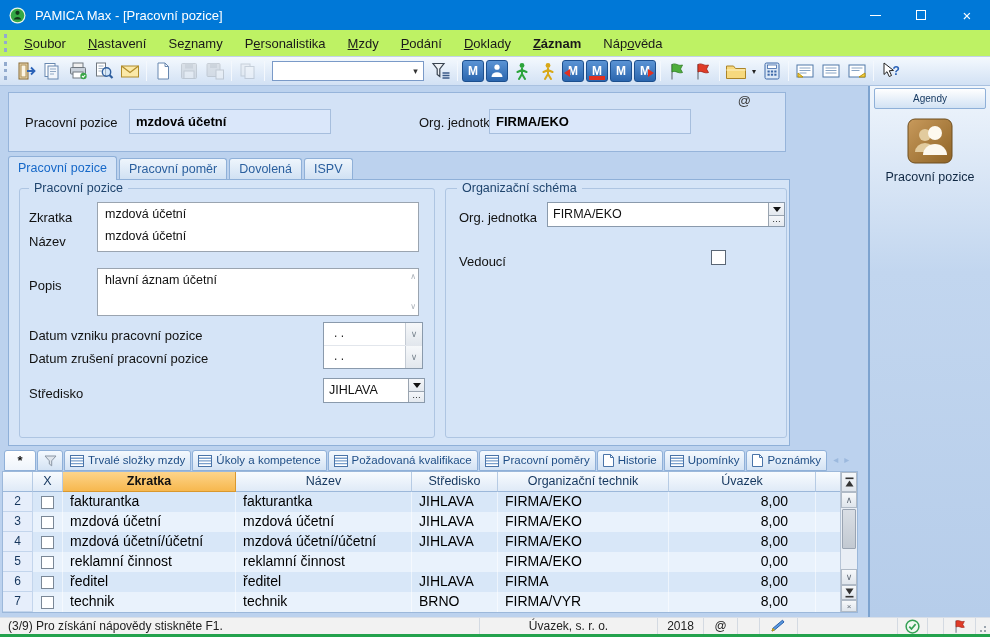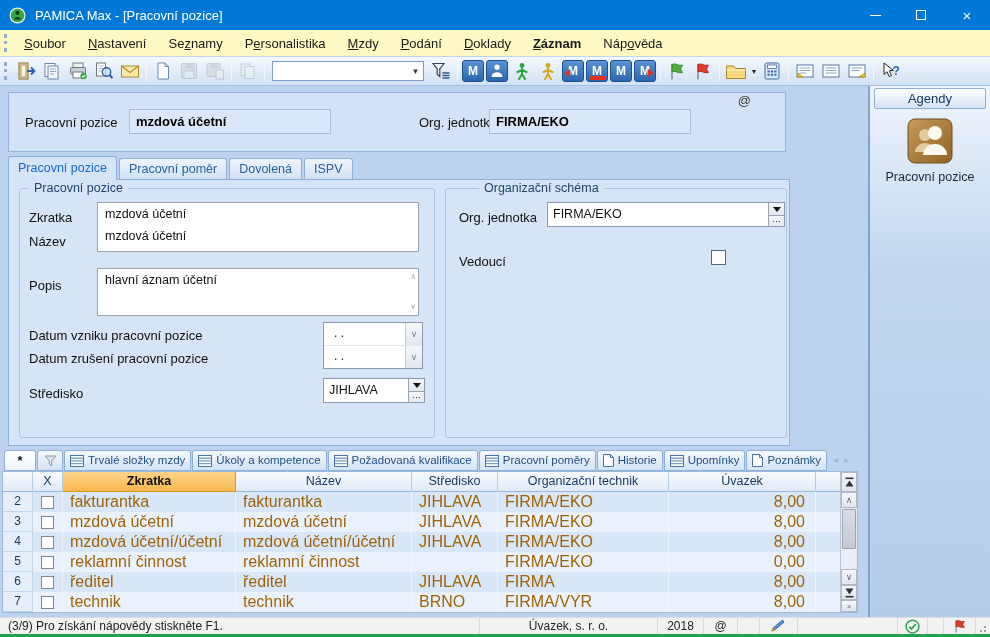--- a/index.html
+++ b/index.html
@@ -11,21 +11,21 @@
   .titlebar { position:absolute; left:0; top:0; width:100%; height:30px; background:#0078d7; display:flex; align-items:center; color:#fff; }
   .app-icon { margin-left:9px; width:18px; height:18px; display:flex; align-items:center; }
   .title-text { margin-left:8px; font-size:13px; }
   .win-controls { margin-left:auto; display:flex; height:30px; }
   .win-btn { width:46px; height:30px; display:flex; align-items:center; justify-content:center; cursor:pointer; }
   .glyph-min { width:11px; height:1px; background:#fff; }
   .glyph-max { width:10px; height:10px; border:1px solid #fff; }
   .glyph-close { font-size:15px; line-height:15px; color:#fff; }
 
   
-  .menubar { position:absolute; left:0; top:30px; width:100%; height:27px; background:#fef9c3; display:flex; align-items:center; border-bottom:1px solid #c3d3ea; }
+  .menubar { position:absolute; left:0; top:30px; width:100%; height:27px; background:#bef264; display:flex; align-items:center; border-bottom:1px solid #c3d3ea; }
   .grip { width:3px; height:18px; margin:0 6px 0 4px; border-left:3px dotted #93abce; }
   .menu-items { display:flex; align-items:center; }
   .menu-item { padding:4px 11px; color:#1a1a1a; font-size:13px; white-space:nowrap; cursor:default; }
   .menu-item.bold { font-weight:bold; }
   .menu-item u { text-decoration:underline; }
 
   
   .toolbar { position:absolute; left:0; top:57px; width:100%; height:29px; background:linear-gradient(#f4f9fe,#d2e1f4); border-bottom:1px solid #a9c1e0; display:flex; align-items:center; }
   .tb-items { display:flex; align-items:center; height:100%; }
   .tb-btn { width:26px; height:24px; display:flex; align-items:center; justify-content:center; border-radius:2px; cursor:pointer; }
@@ -56,64 +56,64 @@
   .tabbar { position:absolute; left:8px; top:71px; height:23px; display:flex; align-items:flex-end; }
   .tab { height:22px; line-height:21px; padding:0 9px; margin-right:2px; font-size:12.5px; color:#2a5f9e; background:linear-gradient(#eef5fc,#cfe0f3); border:1px solid #8fb0d8; border-bottom:none; border-radius:3px 3px 0 0; cursor:pointer; white-space:nowrap; }
   .tab.active { height:24px; line-height:23px; background:#d5e4f7; color:#1668c8; position:relative; z-index:2; }
 
   .tabpanel { position:absolute; left:8px; top:93px; width:782px; height:267px; background:#d5e4f7; border:1px solid #8fb0d8; }
   .groupbox { position:absolute; border:1px solid #aec5e2; border-radius:3px; }
   .gb1 { left:10px; top:8px; width:416px; height:250px; }
   .gb2 { left:436px; top:8px; width:342px; height:250px; }
   .legend { position:absolute; top:1px; height:14px; line-height:14px; background:#d5e4f7; padding:0 5px; font-size:12.5px; color:#20456e; z-index:2; }
   .legend1 { left:20px; }
-  .legend2 { left:470px;text-align:right; }
+  .legend2 { left:448px;text-align:right; }
   .flabel { position:absolute; font-size:13px; color:#111; white-space:nowrap; }
   .whitebox { position:absolute; background:#fff; border:1px solid #9aa4b0; font-size:12.5px; color:#111; }
   .wline { line-height:22px; padding:0 7px; }
   .popis-chev { position:absolute; right:2px; font-size:8px; color:#aab0b8; line-height:8px; }
   .combo { position:absolute; background:#fff; border:1px solid #8a9aac; display:flex; }
   .combo-val { flex:1; line-height:23px; padding-left:5px; font-size:12.5px; color:#111; }
   .combo-btns { width:16px; display:flex; flex-direction:column; }
   .cbtn-dd { height:13px; background:linear-gradient(#f4f6f9,#e4e9ef); border-left:1px solid #9aa4b0; border-bottom:1px solid #9aa4b0; display:flex; align-items:center; justify-content:center; cursor:pointer; }
   .cbtn-dd::after { content:""; border-style:solid; border-width:5px 4px 0 4px; border-color:#111 transparent transparent transparent; }
   .cbtn-more { height:10px; background:linear-gradient(#f4f6f9,#e4e9ef); border-left:1px solid #9aa4b0; font-size:9px; line-height:6px; text-align:center; color:#222; cursor:pointer; }
   .datebox { position:absolute; left:314px; top:142px; width:100px; height:47px; background:#fff; border:1px solid #8a9aac; display:flex; flex-direction:column; }
   .daterow { flex:1; display:flex; }
   .daterow.first { border-bottom:1px solid #e2e6ec; }
   .dval { flex:1; line-height:21px; padding-left:10px; font-size:12px; color:#222; }
   .dchev { width:17px; background:linear-gradient(#f6f8fa,#e2e7ed); border-left:1px solid #c4cbd4; font-size:9px; color:#7a858f; display:flex; align-items:center; justify-content:center; cursor:pointer; }
   .checkbox { position:absolute; width:15px; height:15px; background:#fff; border:1px solid #5a6675; cursor:pointer; }
 
   
   .sidebar { position:absolute; left:868px; top:0; width:122px; height:531px; background:linear-gradient(180deg,#eff5fc,#c2d6ef 35%,#b6cdea); border-left:2px solid #7da3cf; }
-  .agendy-btn { position:absolute; left:4px; right:4px; top:2px; height:21px; line-height:19px; text-align:center; background:linear-gradient(#ffffff,#d2e2f4); border:1px solid #8fb0d8; border-radius:2px; color:#173a62; font-size:13px; cursor:pointer; }
+  .agendy-btn { position:absolute; left:4px; right:4px; top:2px; height:21px; line-height:19px; text-align:center; background:linear-gradient(#ffffff,#d2e2f4); border:1px solid #8fb0d8; border-radius:2px; color:#173a62; font-size:10px; cursor:pointer; }
   .agenda-icon { position:absolute; left:50%; transform:translateX(-50%); top:32px; width:46px; height:46px; cursor:pointer; }
   .agenda-label { position:absolute; left:0; right:0; top:84px; text-align:center; font-size:12.5px; color:#0f2742; }
 
   
   .bstrip { position:absolute; left:0; top:361px; width:868px; height:24px; display:flex; align-items:flex-end; padding-left:4px; overflow:hidden; }
   .btab { height:21px; line-height:19px; background:linear-gradient(#f4f9fe,#d4e3f4); border:1px solid #8fb0d8; border-radius:3px 3px 0 0; margin-right:1px; display:flex; align-items:center; padding:0 5px; gap:4px; font-size:11.5px; color:#1f4e86; white-space:nowrap; cursor:pointer; }
   .btab.star { width:32px; justify-content:center; background:linear-gradient(#ffffff,#eef4fb); color:#111; font-size:13px; font-weight:bold; }
   .btab.bfilter { width:26px; justify-content:center; }
   .bt-icon { display:flex; align-items:center; }
   .strip-arrows { margin-left:5px; color:#9cb9de; font-size:10px; align-self:center; letter-spacing:6px; }
 
   
   .grid { position:absolute; left:2px; top:385px; width:856px; height:142px; border:1px solid #9cb8da; background:#e9f2fd; }
   .grid-header { display:flex; height:20px; }
   .gh { height:20px; line-height:19px; text-align:center; font-size:12.5px; color:#14365e; background:linear-gradient(#f8fbfe,#dfeaf7); border-right:1px solid #b6cbe4; border-bottom:1px solid #9cb8da; overflow:hidden; white-space:nowrap; }
   .gh.sorted { background:linear-gradient(#fdd48a,#f7b84e); border-right:1px solid #d9982e; border-bottom:1px solid #d9982e; font-weight:bold; color:#111; }
   .gr { display:flex; height:20px; }
   .gr.even { background:#d8e7f8; }
   .gr.odd { background:#e9f2fc; }
-  .gc { height:20px; line-height:19px; font-size:16px; color:#a16207; padding-left:7px; overflow:hidden; white-space:nowrap; border-right:1px solid rgba(255,255,255,.55); }
+  .gc { height:20px; line-height:19px; font-size:14px; color:#000000; padding-left:7px; overflow:hidden; white-space:nowrap; border-right:1px solid rgba(255,255,255,.55); }
   .gc.gnum { padding:0; text-align:center; color:#16365c; font-size:12px; background:#e6eefb; border-right:1px solid #c3d5ec; border-bottom:1px solid #c3d5ec; }
   .gc.gcheck { display:flex; align-items:center; justify-content:center; padding:0; }
-  .gc.guvazek { text-align:right; padding-right:10px; padding-left:0; }
+  .gc.guvazek { text-align:right; padding-right:27px; padding-left:0; }
   .cb { width:13px; height:13px; background:#fff; border:1px solid #7a8796; cursor:pointer; }
   .vscroll { position:absolute; right:0; top:0; bottom:0; width:17px; background:#e9eef5; border-left:1px solid #b6c4d6; display:flex; flex-direction:column; }
   .sb-btn { width:100%; background:linear-gradient(#f6f8fa,#dfe5ec); border:1px solid #b0bac6; display:flex; align-items:center; justify-content:center; color:#606a76; cursor:pointer; }
   .sb-first { height:20px; }
   .sb-up,.sb-down { height:16px; font-size:9px; }
   .sb-thumb { height:40px; margin:1px 1px; background:linear-gradient(#d9dee5,#c2c9d2); border:1px solid #9aa4b2; border-radius:1px; cursor:grab; }
   .sb-spacer { flex:1; }
   .sb-last { height:15px; }
   .sb-tiny { height:12px; font-size:8px; }
 

